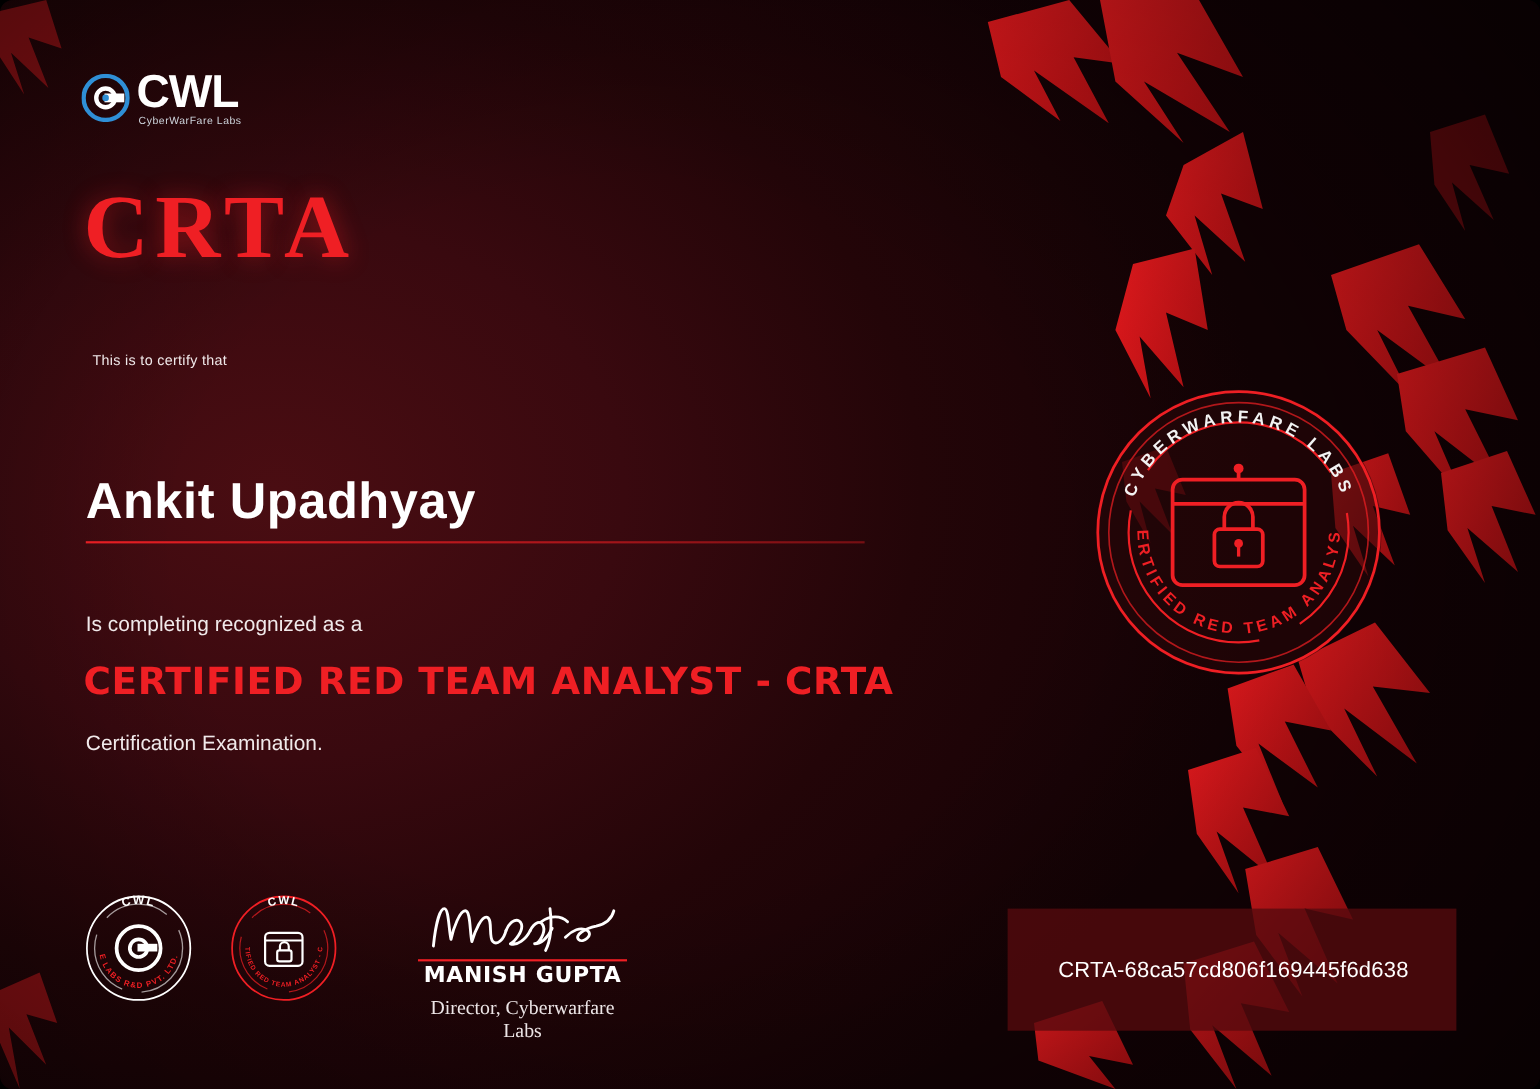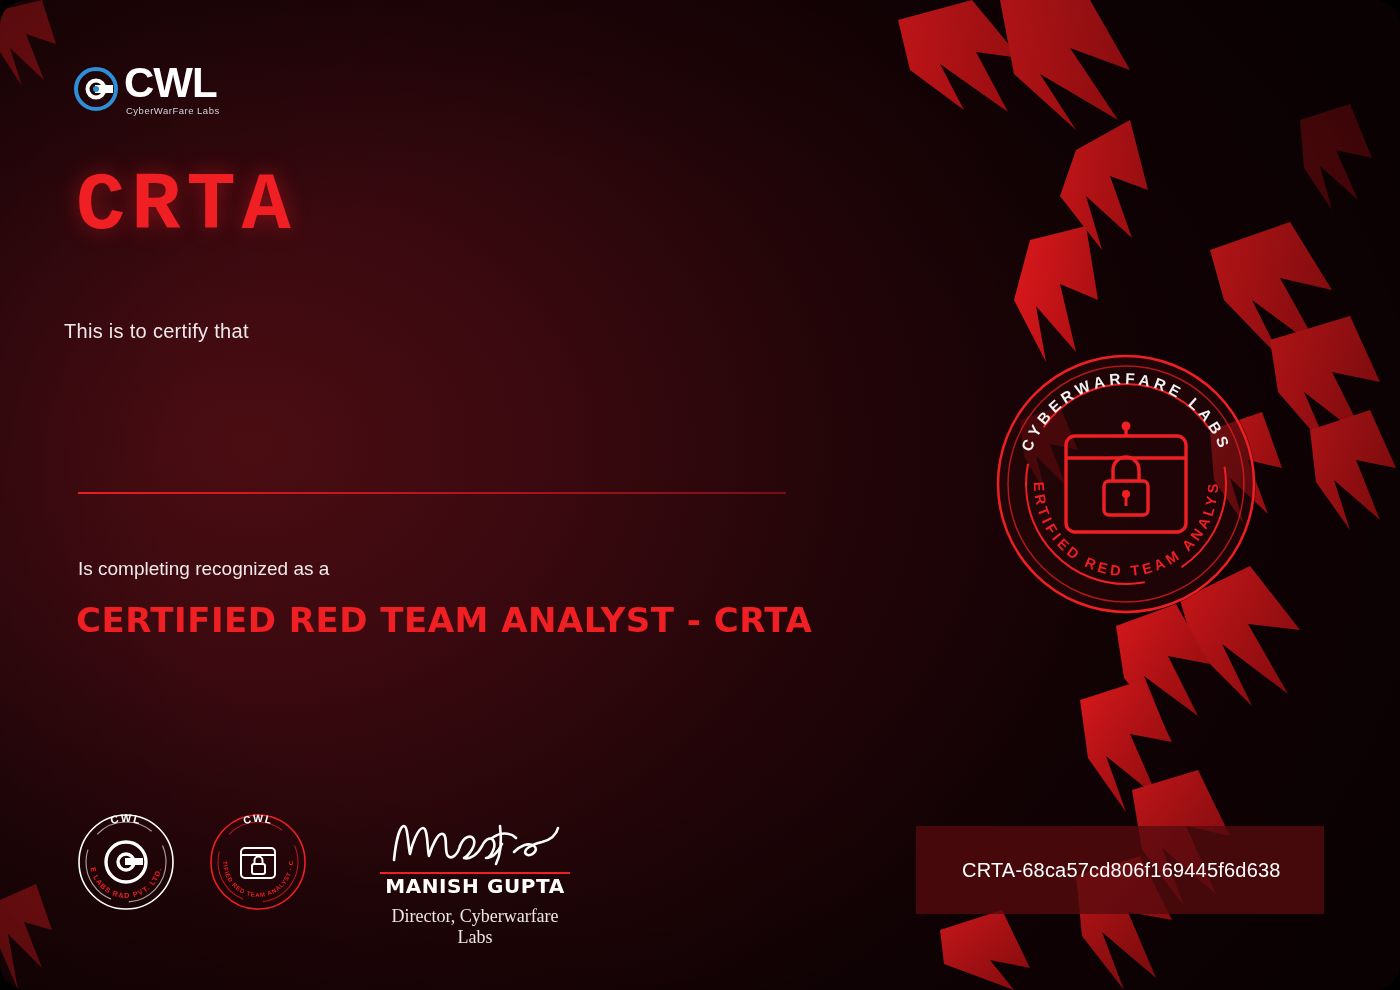--- a/index.html
+++ b/index.html
@@ -14,21 +14,21 @@
     font-family: "Liberation Sans", sans-serif;
   }
 
   .certificate {
     position: relative;
     width: 1400px;
     height: 990px;
     background:
       radial-gradient(ellipse 900px 700px at 18% 45%, #4a0d12 0%, #39090f 35%, #230508 65%, #140205 100%),
       linear-gradient(115deg, #2b0609 0%, #1b0407 40%, #120203 100%);
-    border-radius: 26px;
+    border-radius: 12px;
     overflow: hidden;
   }
 
   
   .vignette {
     position: absolute;
     inset: 0;
     background: radial-gradient(ellipse 1000px 820px at 40% 50%, rgba(0,0,0,0) 40%, rgba(0,0,0,0.55) 100%);
     pointer-events: none;
   }
@@ -78,29 +78,29 @@
 
   
   .crta-title {
     position: absolute;
     left: 76px;
     top: 160px;
     font-size: 82px;
     font-weight: 800;
     letter-spacing: 6px;
     color: #ef1f24;
-    font-family: Liberation Mono, monospace;
+    font-family: Liberation Serif, serif;
     text-shadow: 0 0 22px rgba(239,31,36,0.45);
   }
 
   .certify-line {
     position: absolute;
-    left: 64px;
+    left: 84px;
     top: 320px;
-    font-size: 20px;
+    font-size: 13px;
     color: #f0e9ea;
     letter-spacing: 0.3px;
   }
 
   .recipient {
     position: absolute;
     left: 78px;
     top: 428px;
     font-size: 46px;
     font-weight: 700;
@@ -202,21 +202,21 @@
     color: #ece5e6;
     font-family: Liberation Serif, serif;
   }
 
   
   .id-box {
     position: absolute;
     left: 916px;
     top: 826px;
     width: 408px;
-    height: 88px;
+    height: 111px;
     background: rgba(86, 10, 14, 0.78);
     display: flex;
     flex-direction: column;
     justify-content: center;
     padding-left: 46px;
     box-sizing: border-box;
     gap: 30px;
   }
   .id-box .line {
     font-size: 20px;
@@ -284,26 +284,28 @@
     <span class="wordmark">
       <span class="big">CWL</span>
       <span class="small">CyberWarFare Labs</span>
     </span>
   </div>
 
   <div class="crta-title">CRTA</div>
 
   <div class="certify-line">This is to certify that</div>
 
+  <div class="recipient">Ankit Upadhyay</div>
   <div class="recipient-rule"></div>
 
   <div class="recognized-line">Is completing recognized as a</div>
   <div class="cert-name">CERTIFIED RED TEAM ANALYST - CRTA</div>
 
   <div class="requirements">
+    <div>Certification Examination.</div>
   </div>
 
   <div class="seal">
     <svg width="272" height="272" viewBox="0 0 272 272">
       <defs>
         <path id="sealTop" d="M 36,136 A 100,100 0 0 1 236,136"></path>
         <path id="sealBottom" d="M 44,136 A 92,92 0 0 0 228,136"></path>
       </defs>
       <circle cx="136" cy="136" r="130" fill="#2a0709" opacity="0.55"></circle>
       <circle cx="136" cy="136" r="128" fill="none" stroke="#ef1f24" stroke-width="2.5"></circle>

